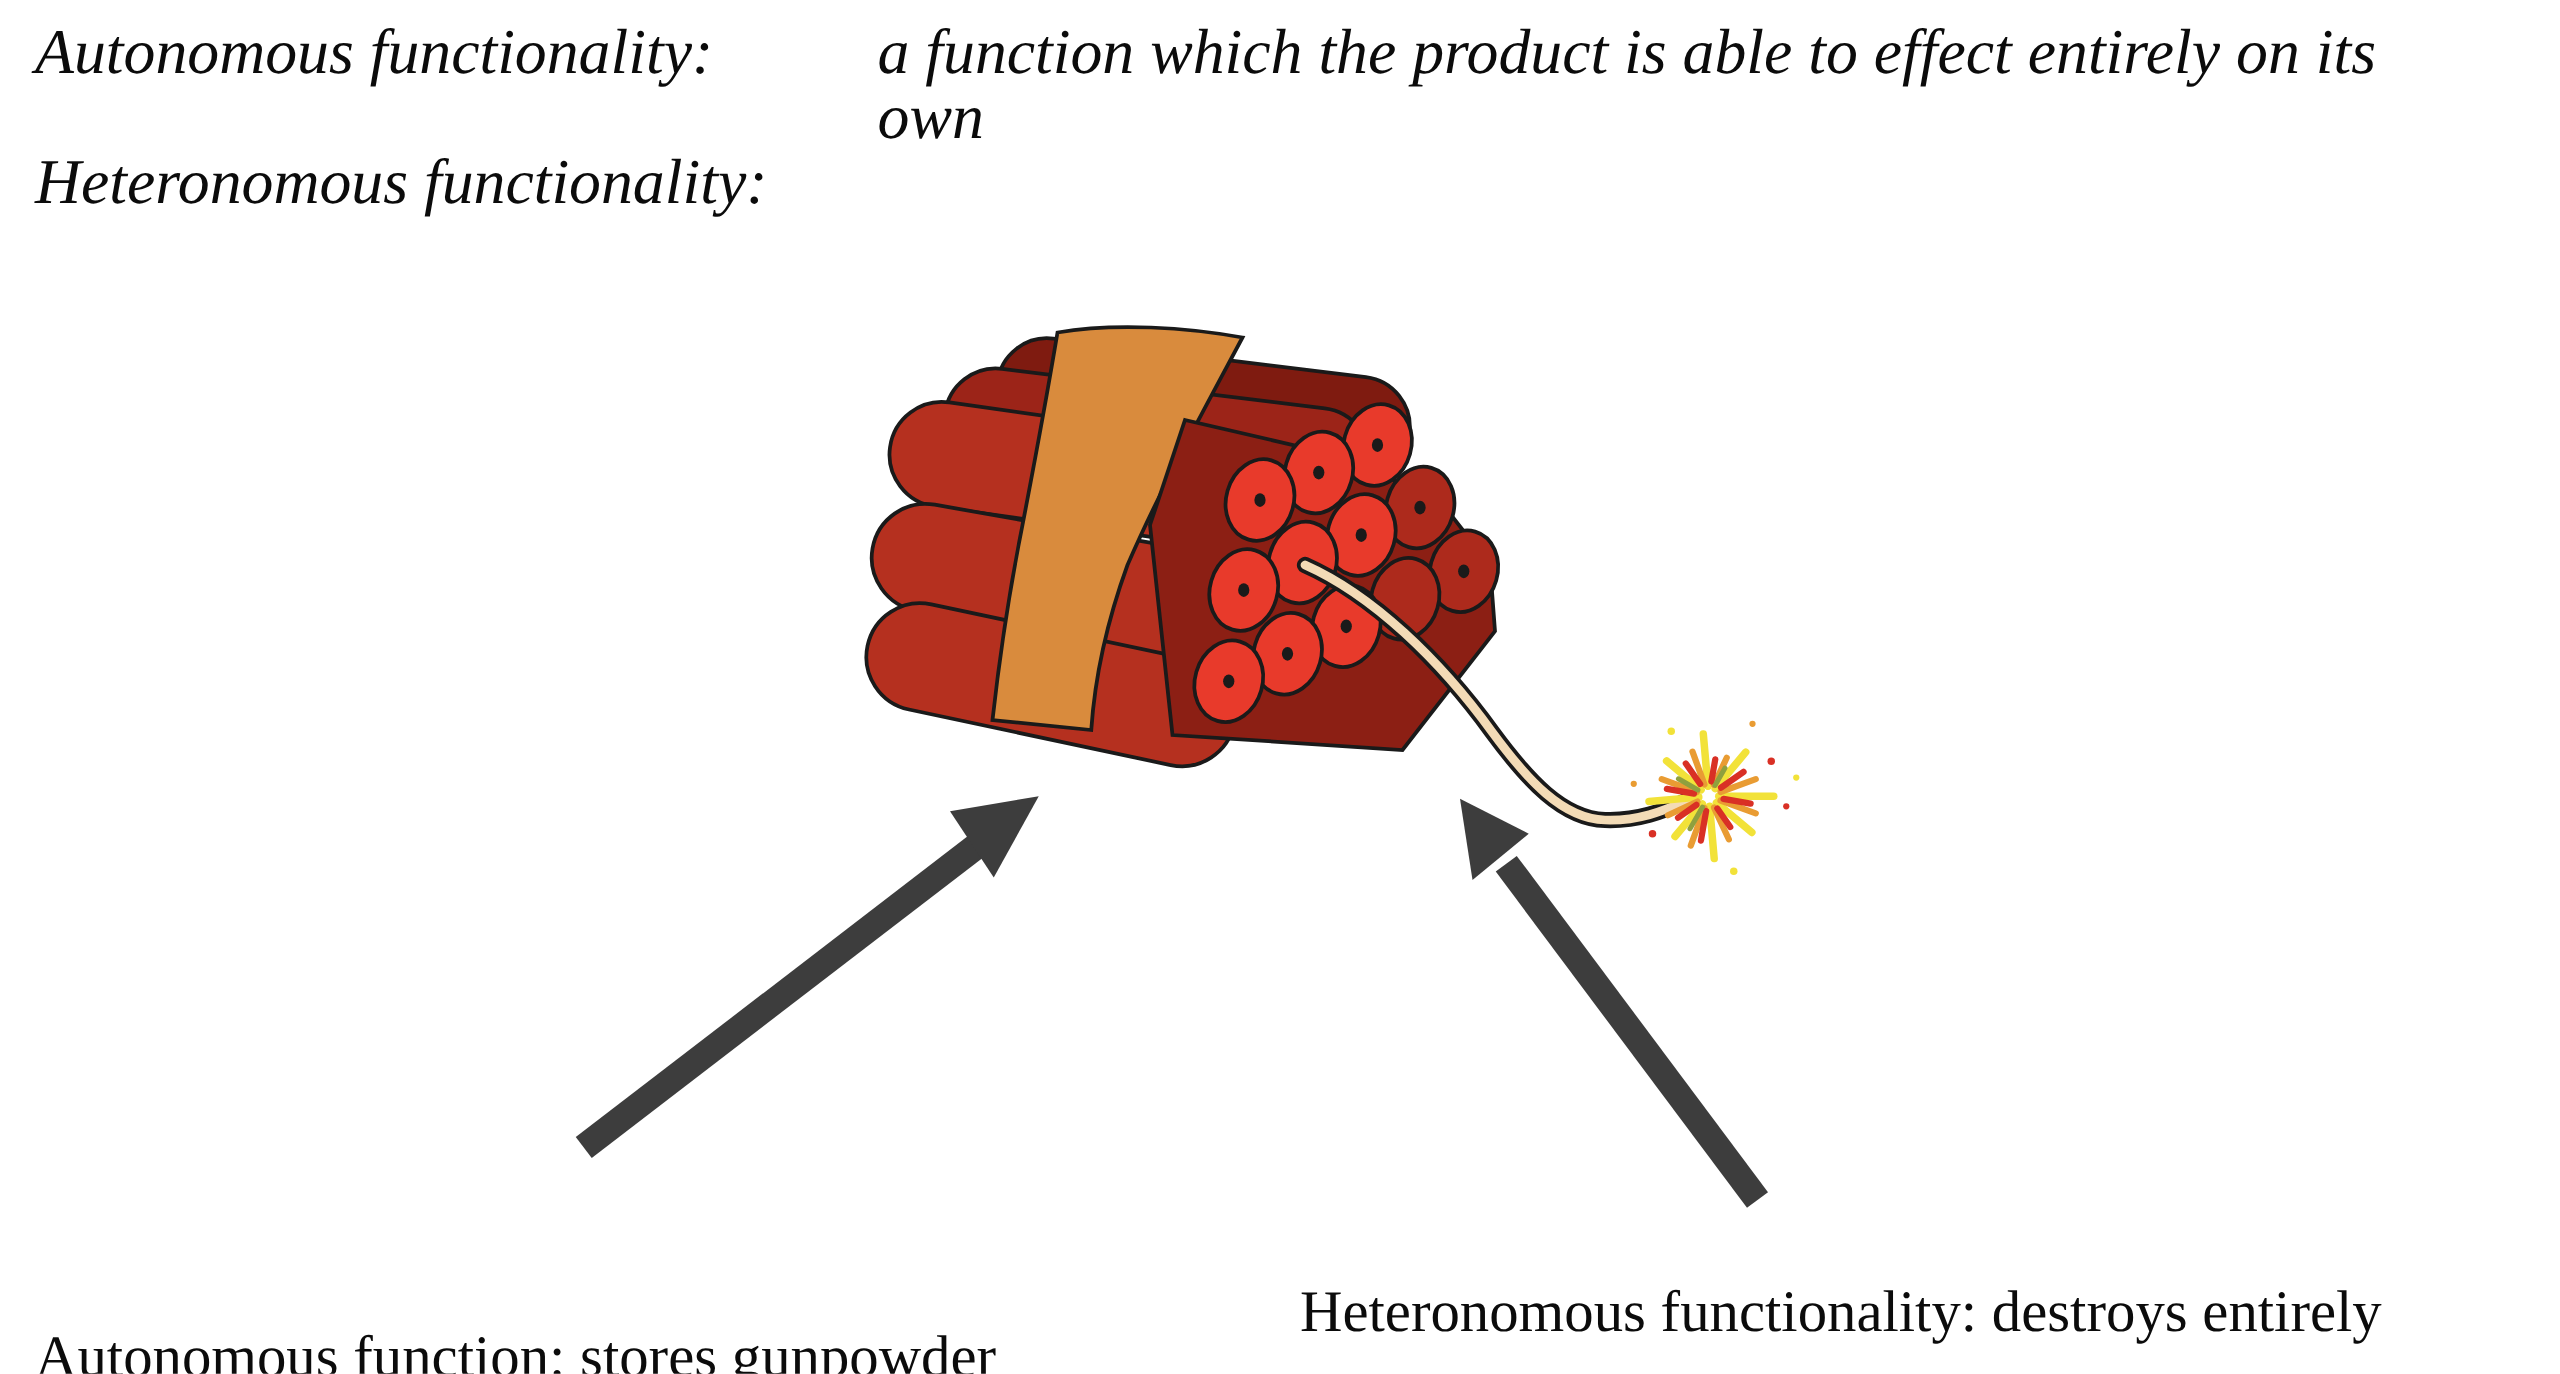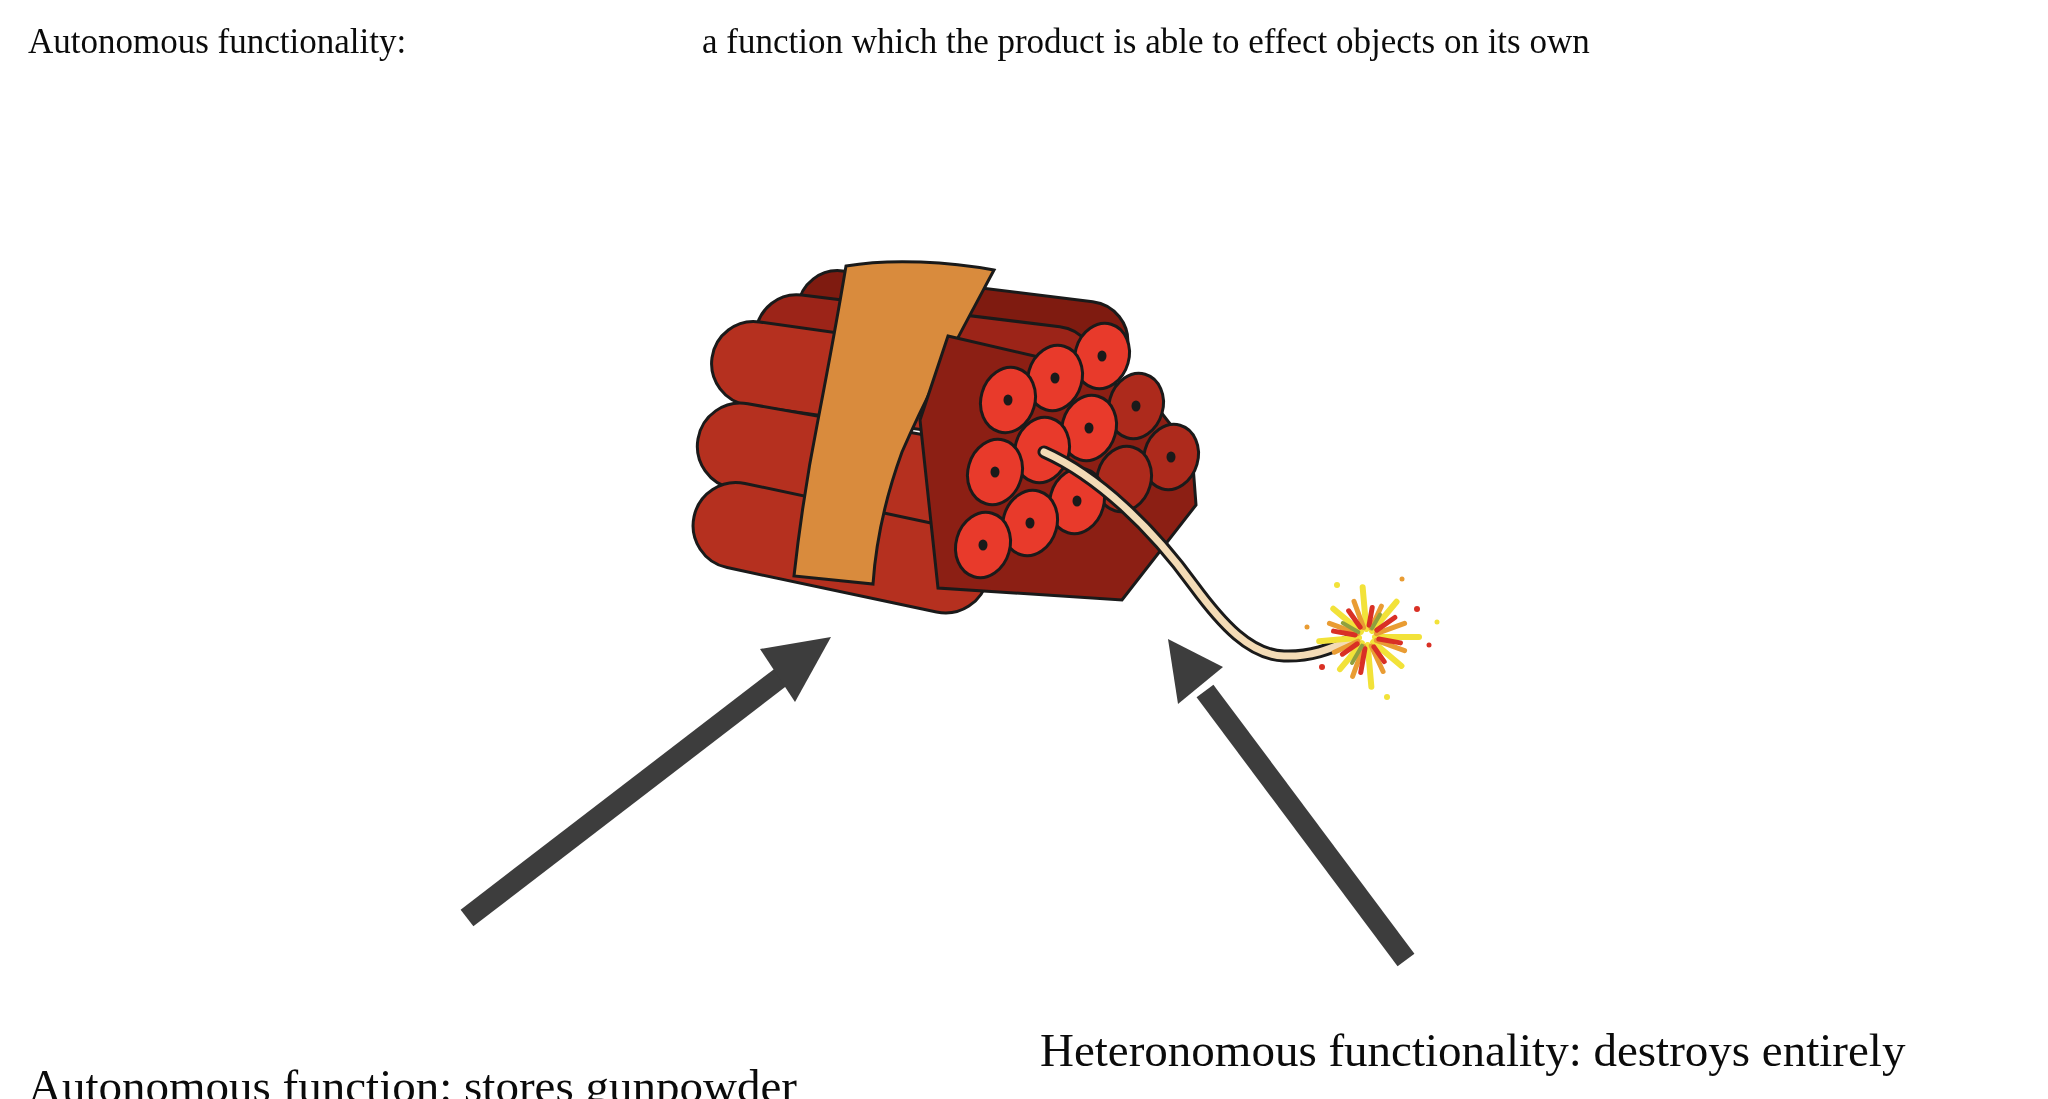--- a/index.html
+++ b/index.html
@@ -5,21 +5,21 @@
   html,body{margin:0;padding:0;}
   body{
     width:2048px;height:1099px;position:relative;overflow:hidden;
     background:#ffffff;color:#0b0b0b;
     font-family:"Liberation Serif","DejaVu Serif",serif;
   }
   
   .defs{
     position:absolute;left:28px;top:16px;
     display:grid;grid-template-columns:674px 1250px;
-    font-size:35px;line-height:52px;
+    font-size:51px;line-height:52px;font-style:italic;
   }
   .defs .term{grid-column:1;}
   .defs .def{grid-column:2;}
   .def-justify{text-align:justify;text-justify:inter-word;}
   
   .caption{
     position:absolute;top:1024px;font-size:47px;line-height:52px;white-space:nowrap;
   }
   #cap-left{left:28px;margin-top:36px;}
   #cap-right{left:1040px;}
@@ -148,17 +148,18 @@
   </g>
 
   <g>
     <line x1="1406" y1="960" x2="1205" y2="691" stroke-width="21" stroke="#3D3D3D"></line>
     <polygon points="1168,639 1223,667 1178,704" fill="#3D3D3D"></polygon>
   </g>
 </svg>
 
 <div class="defs">
   <div class="term">Autonomous functionality:</div>
-  <div class="def">a function which the product is able to effect objects on its own</div>
+  <div class="def">a function which the product is able to effect entirely on its own</div>
+  <div class="term">Heteronomous functionality:</div>
 </div>
 
 <div id="cap-left" class="caption">Autonomous function: stores gunpowder</div>
 <div id="cap-right" class="caption">Heteronomous functionality: destroys entirely</div>
 
 </body></html>

